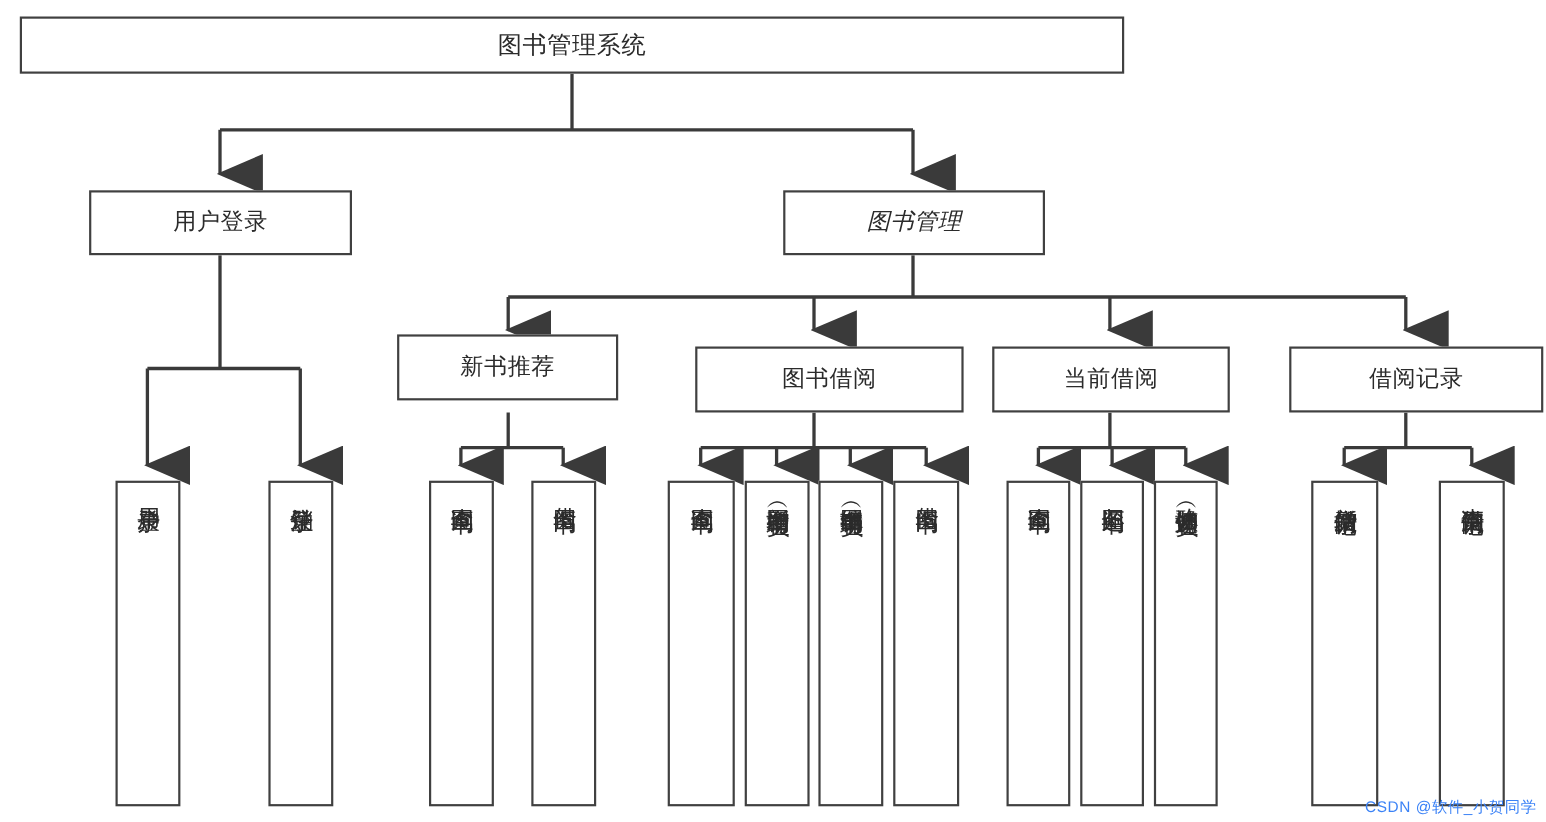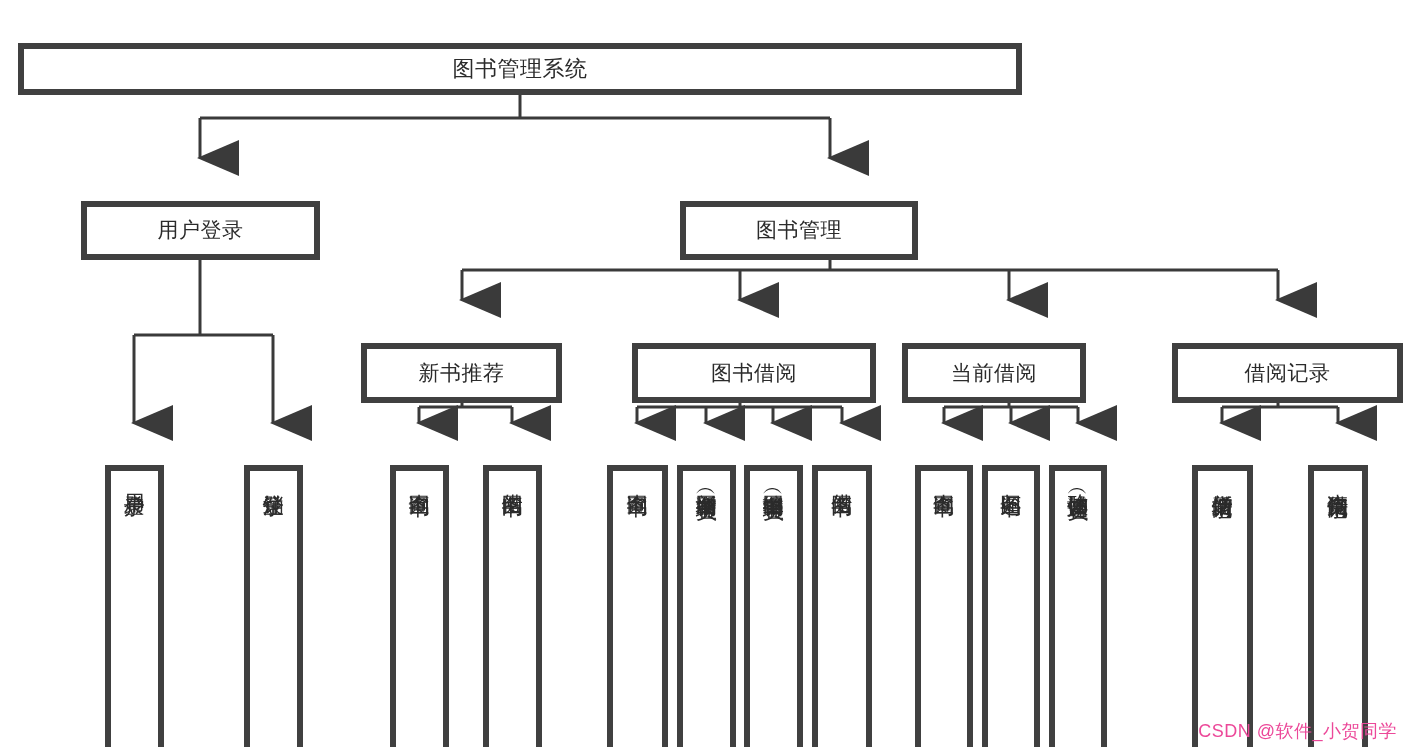--- a/index.html
+++ b/index.html
@@ -21,27 +21,26 @@
     position: absolute;
     left: 0;
     top: 0;
     width: 1405px;
     height: 747px;
     pointer-events: none;
   }
   .node {
     position: absolute;
     box-sizing: border-box;
-    border: 6px solid #404040;
+    border: 2px solid #404040;
     background: #ffffff;
     display: flex;
     align-items: center;
     justify-content: center;
     color: #2b2b2b;
-    margin-top: 28px;
   }
   .node-label {
     font-size: 21px;
     line-height: 1.15;
     letter-spacing: 0.5px;
     white-space: nowrap;
     color: #2b2b2b;
   }
   .node.root .node-label { font-size: 22px; }
   .node.level2 .node-label { font-size: 21px; }
@@ -60,22 +59,22 @@
     max-height: 285px;
     text-align: center;
   }
   .node.leaf.tall-text .node-label {
     max-height: 288px;
   }
   #watermark {
     position: absolute;
     right: 8px;
     bottom: 4px;
-    font-size: 18px;
-    color: #ec4899;
+    font-size: 14px;
+    color: #3b82f6;
     letter-spacing: 0.5px;
     white-space: nowrap;
   }
 </style>
 </head>
 <body>
 
 <div id="canvas">
 
   <svg class="edges" viewBox="0 0 1405 747">
@@ -128,31 +127,31 @@
     </g>
   </svg>
 
   <div class="node root" style="left:18px; top:15px; width:1004px; height:52px;">
     <span class="node-label">图书管理系统</span>
   </div>
 
   <div class="node level2" style="left:81px; top:173px; width:239px; height:59px;">
     <span class="node-label">用户登录</span>
   </div>
-  <div class="node level2" style="left:680px; top:173px; width:238px; height:59px;">
+  <div class="node level2" style="left:712px; top:173px; width:238px; height:59px;font-style:italic;">
     <span class="node-label">图书管理</span>
   </div>
 
-  <div class="node level2" style="left:361px; top:315px; width:201px; height:60px;">
+  <div class="node level2" style="left:361px; top:304px; width:201px; height:60px;">
     <span class="node-label">新书推荐</span>
   </div>
   <div class="node level2" style="left:632px; top:315px; width:244px; height:60px;">
     <span class="node-label">图书借阅</span>
   </div>
-  <div class="node level2" style="left:902px; top:315px; width:184px; height:60px;">
+  <div class="node level2" style="left:902px; top:315px; width:216px; height:60px;">
     <span class="node-label">当前借阅</span>
   </div>
   <div class="node level2" style="left:1172px; top:315px; width:231px; height:60px;">
     <span class="node-label">借阅记录</span>
   </div>
 
   <div class="node leaf" style="left:105px; top:437px; width:59px; height:296px;">
     <span class="node-label">用户登录</span>
   </div>
   <div class="node leaf" style="left:244px; top:437px; width:59px; height:296px;">

